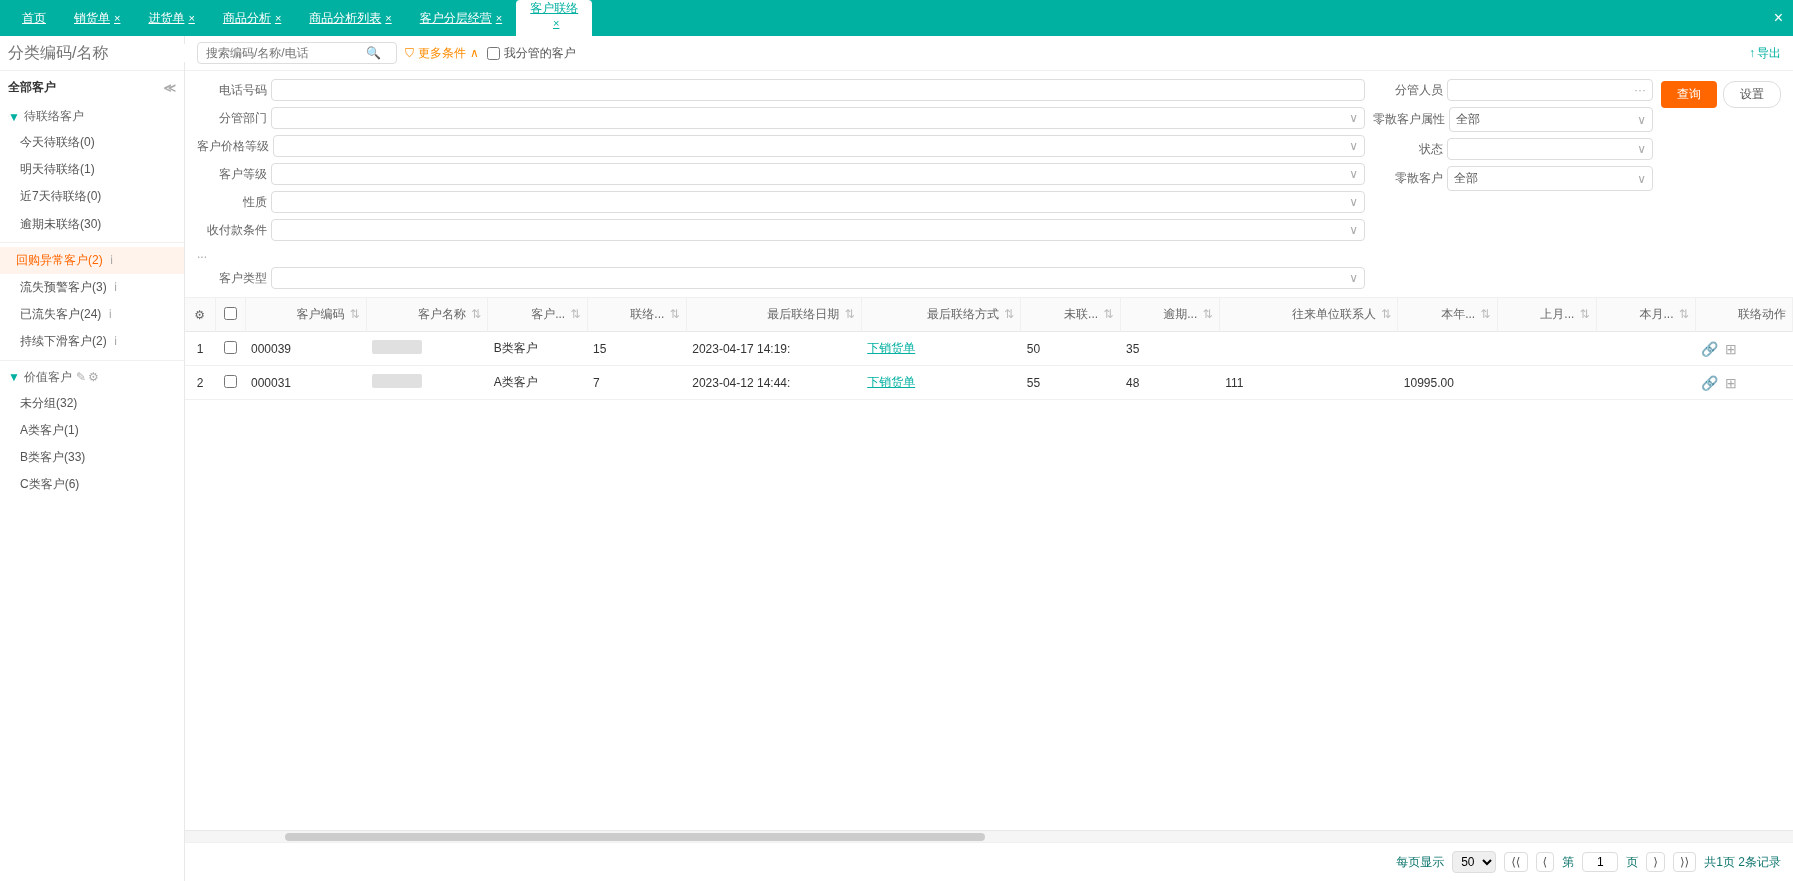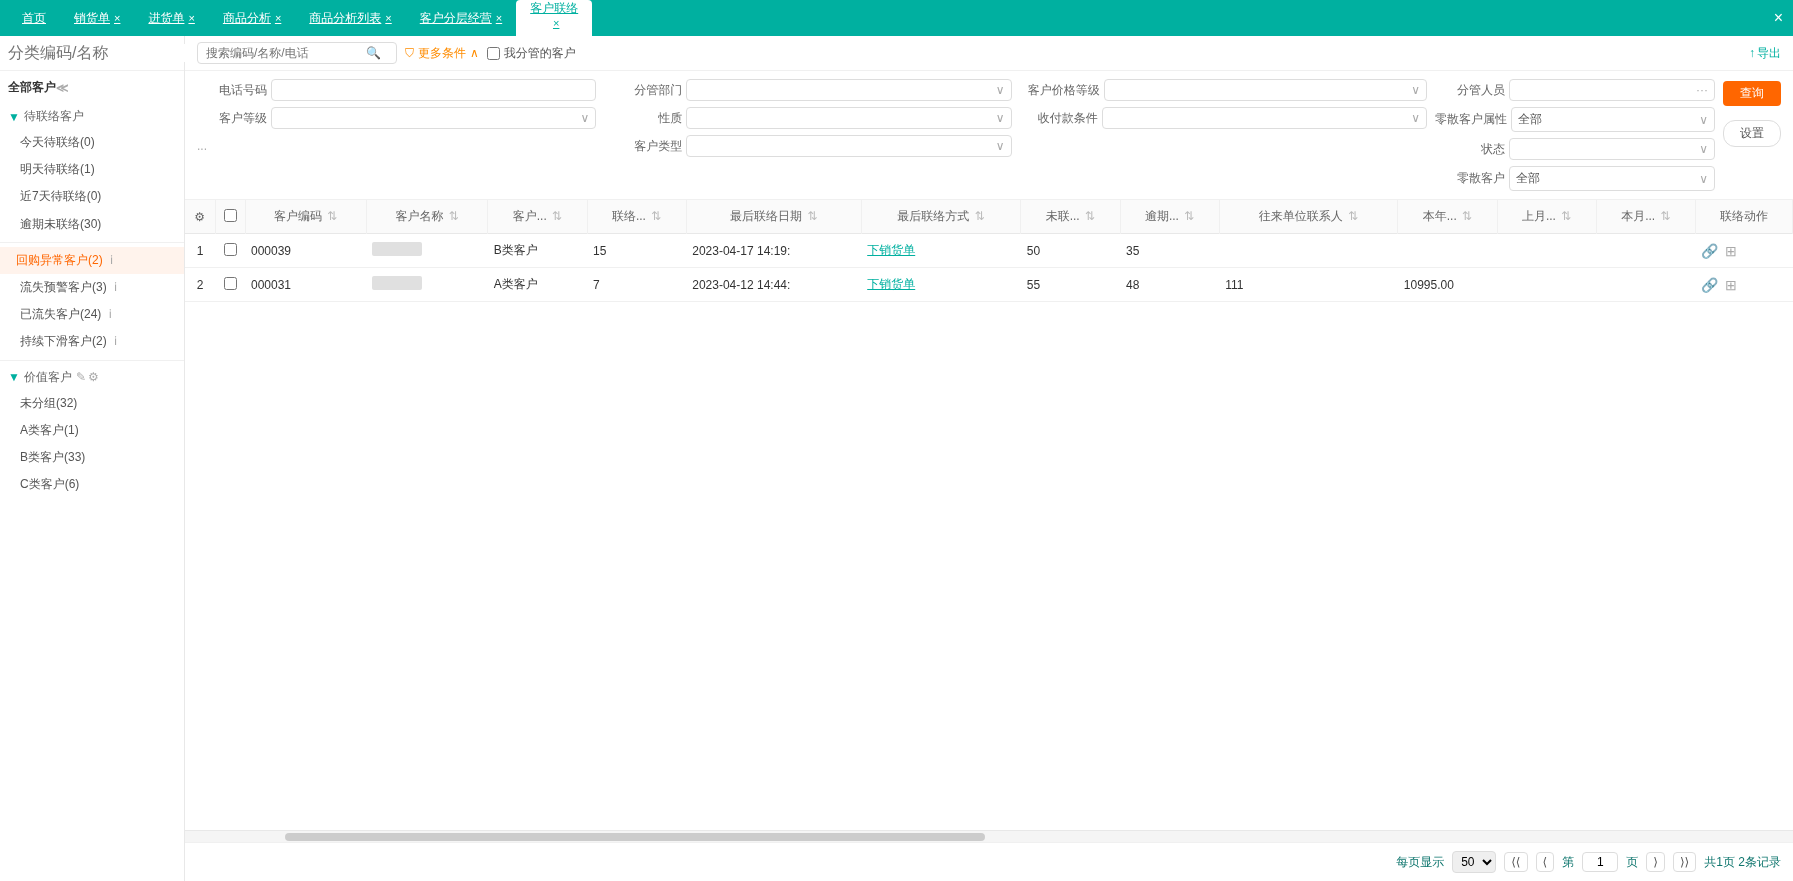--- a/index.html
+++ b/index.html
@@ -61,21 +61,21 @@
       border: none;
       outline: none;
       font-size: 16px;
       color: #666;
     }
     .sidebar-search .search-icon { color: #aaa; margin-left: 4px; cursor: pointer; }
 
     .sidebar-header {
       display: flex;
       align-items: center;
-      justify-content: flex-start;
+      justify-content: space-between;
       padding: 8px 8px 4px 8px;
       font-weight: bold;
       color: #333;
     }
     .sidebar-header .icon-grid { color: #aaa; cursor: pointer; }
 
     .sidebar-tree { overflow-y: auto; flex: 1; padding: 4px 0; }
     .tree-group-label {
       padding: 4px 8px;
       color: #666;
@@ -230,21 +230,21 @@
       border-collapse: collapse;
     }
     thead tr {
       background: #fafafa;
       border-bottom: 1px solid #e8e8e8;
     }
     thead th {
       padding: 8px 6px;
       color: #666;
       font-weight: normal;
-      text-align: center;
+      text-align: right;
       white-space: nowrap;
       border-right: 1px solid #f0f0f0;
       position: relative;
     }
     thead th .sort-icon { color: #bbb; margin-left: 2px; }
     tbody tr {
       border-bottom: 1px solid #f0f0f0;
     }
     tbody td {
       padding: 8px 6px;
@@ -417,21 +417,21 @@
         <span>我分管的客户</span>
       </div>
       <div class="export-btn">
         <span>↑</span>
         <span>导出</span>
       </div>
     </div>
 
     <div style="padding: 8px 12px; border-bottom: 1px solid #f0f0f0; display:flex; align-items:flex-start; gap:8px;">
 
-      <div style="flex:1; display:grid; grid-template-columns: 1fr 1fr 1fr; gap: 6px 16px;">
+      <div style="flex:1; display:grid; grid-template-columns: 1fr; gap: 6px 16px;">
 
         <div class="filter-row">
           <span class="filter-label">电话号码</span>
           <input class="filter-input" type="text" style="">
         </div>
         <div class="filter-row">
           <span class="filter-label">分管部门</span>
           <div class="filter-select">
             <span></span>
             <span class="chevron">∨</span>
@@ -504,21 +504,21 @@
         </div>
         <div class="filter-row">
           <span class="filter-label">零散客户</span>
           <div class="filter-select" style="flex:1;">
             <span>全部</span>
             <span class="chevron">∨</span>
           </div>
         </div>
       </div>
 
-      <div style="display:flex; flex-direction:column; gap:14px; padding-top:2px;">
+      <div style="display:flex; flex-direction:row; gap:6px; padding-top:2px;">
         <button class="btn-query">查询</button>
         <button class="btn-setting">设置</button>
       </div>
     </div>
 
     <div class="table-area">
       <table>
         <thead>
           <tr>
             <th class="settings-col">

